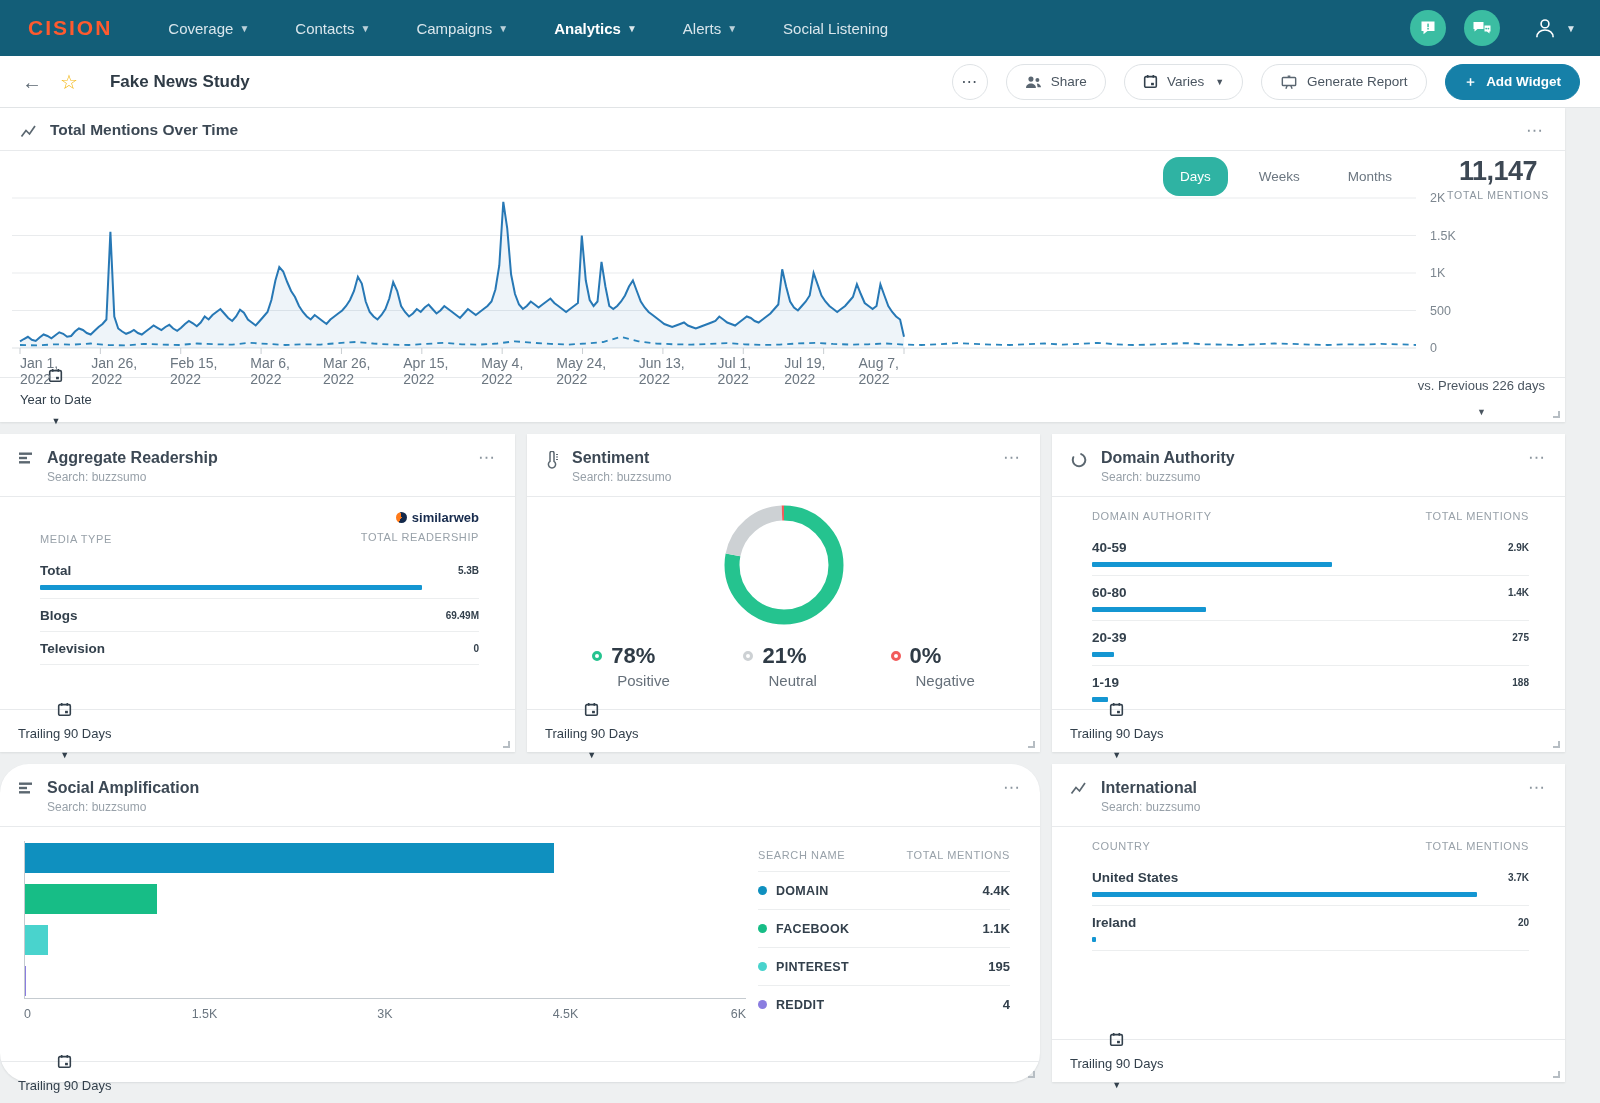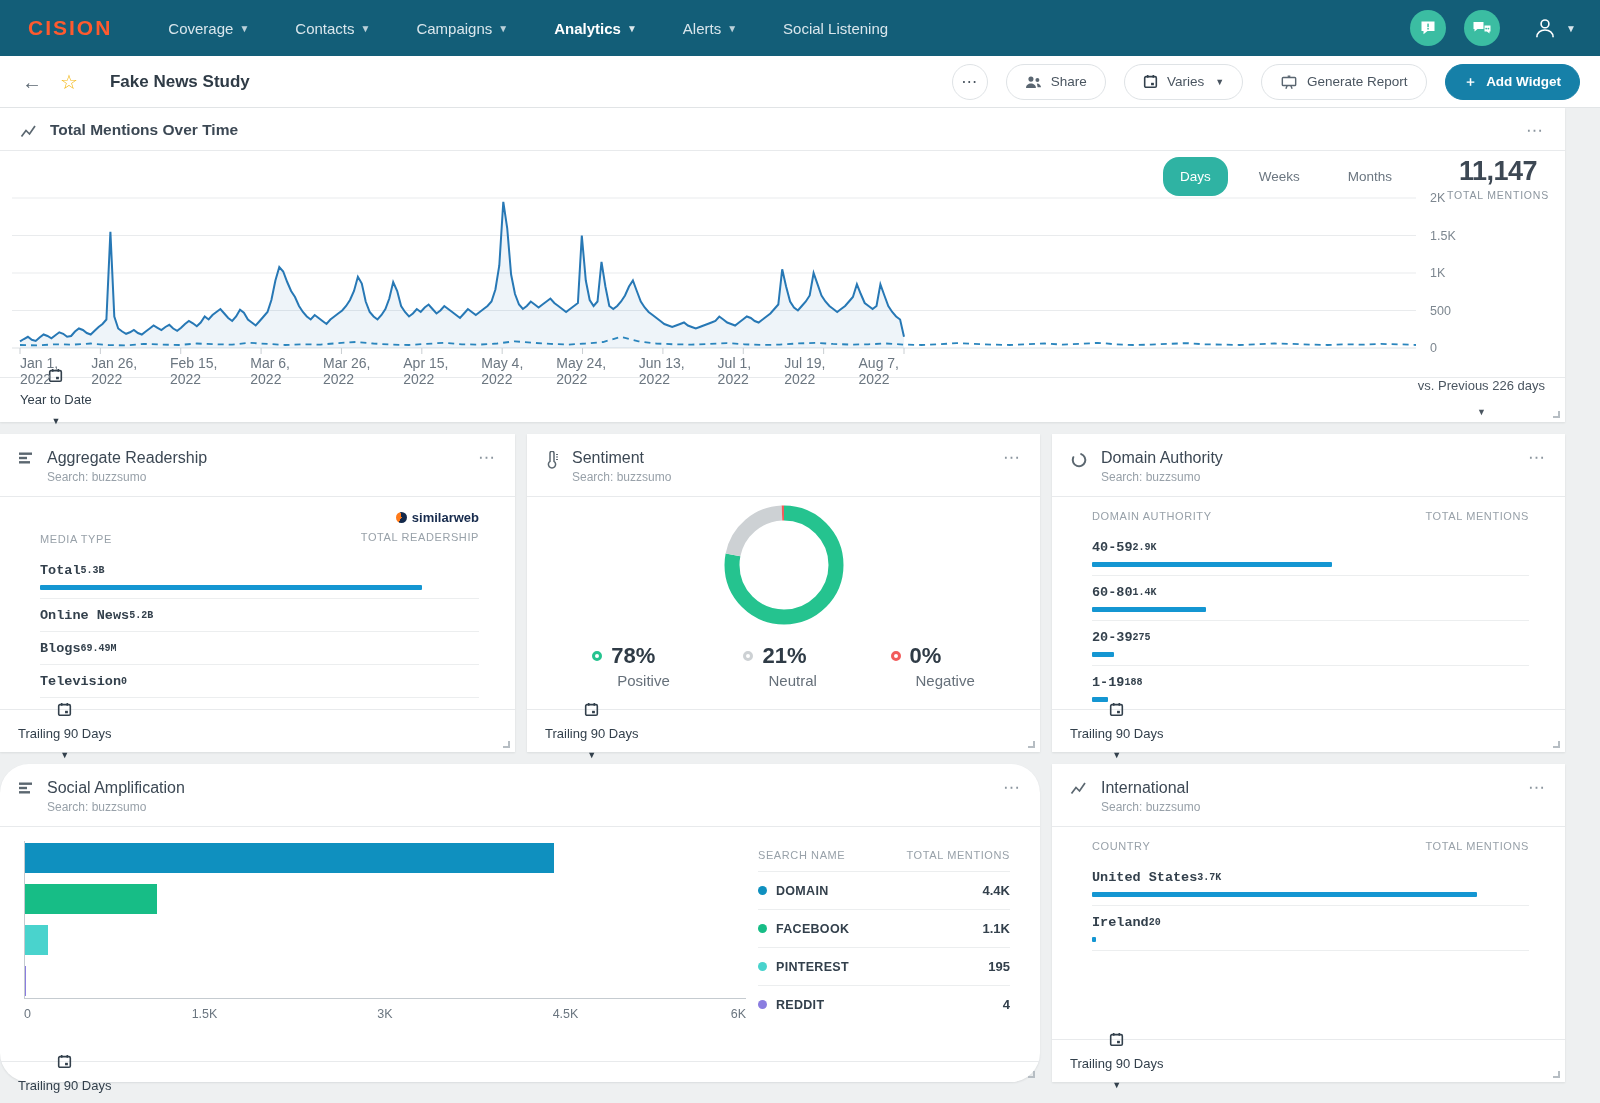--- a/index.html
+++ b/index.html
@@ -50,34 +50,34 @@
   .total-num { font-size:27px; font-weight:bold; color:#3d4854; letter-spacing:-.5px; line-height:1.05; }
   .total-cap { font-size:10.5px; letter-spacing:.8px; color:#8b959e; margin-top:4px; }
   .main-foot { display:flex; justify-content:space-between; align-items:center; height:39px; border-top:1px solid #e8eaec; padding:0 20px; }
   .foot-dd { display:flex; align-items:center; gap:9px; font-size:13px; color:#33404c; cursor:pointer;flex-direction:column; }
   .foot-dd .fd-caret { font-size:9px; }
   .foot-dd.right-dd { color:#4a5560; gap:14px; }
 
   
   .widget-head { display:flex; align-items:flex-start; gap:13px; padding:15px 18px 12px 18px; border-bottom:1px solid #e8eaec; }
   .widget-head .wtitles { flex:1; }
-  .widget-head h3 { font-size:16px; font-weight:normal; color:#3c4854; line-height:1.15; }
+  .widget-head h3 { font-size:16px; font-weight:bold; color:#3c4854; line-height:1.15; }
   .widget-sub { font-size:12px; color:#98a1a9; margin-top:3px; }
   .wicon { margin-top:2px; }
   .widget-foot { border-top:1px solid #e8eaec; height:42px; display:flex; align-items:center; padding:0 18px; }
   .widget-body { height:212px; overflow:hidden; padding:0 36px 0 40px; }
 
   .cols-head { display:flex; justify-content:space-between; align-items:flex-end; padding:13px 0 9px 0; }
   .cap { font-size:11px; letter-spacing:.6px; color:#98a1a9; }
   .sw-block { text-align:right; }
   .sw-row { display:flex; align-items:center; justify-content:flex-end; gap:5px; margin-bottom:2px; }
   .sw-mark { width:11px; height:11px; border-radius:50%; background:conic-gradient(from 210deg,#ff7a1a 0 38%,#13294b 38% 100%); }
   .sw-name { font-size:13px; font-weight:bold; color:#172b4d; }
   .trow { border-bottom:1px solid #eceeef; padding:9px 0 8px 0; }
-  .trow-line { display:flex; align-items:center;font-family:Liberation Mono, monospace; }
+  .trow-line { display:flex; justify-content:space-between; align-items:center; }
   .trow-label { font-size:13.5px; font-weight:bold; color:#33404c; }
   .trow-value { font-size:10px; font-weight:bold; color:#33404c; }
   .trow-bar { height:5px; background:#1496d2; margin-top:7px; border-radius:1px; min-width:4px; }
 
   .w3 { width:513px; height:318px; }
   .w-read { width:515px; }
 
   
   .sent-body { display:flex; flex-direction:column; align-items:center; padding:0 20px; }
   .sent-legend { display:flex; width:92%; justify-content:space-between; margin-top:10px; padding:0 30px; }
@@ -329,26 +329,20 @@
         <div id="readership-rows">
             <div class="trow">
               <div class="trow-line">
                 <span class="trow-label">Total</span>
                 <span class="trow-value">5.3B</span>
               </div>
               <div class="trow-bar" style="width: 87%;"></div>
             </div>
             <div class="trow">
               <div class="trow-line">
-                <span class="trow-label">Online News</span>
-                <span class="trow-value">5.2B</span>
-              </div>
-            </div>
-            <div class="trow">
-              <div class="trow-line">
                 <span class="trow-label">Blogs</span>
                 <span class="trow-value">69.49M</span>
               </div>
             </div>
             <div class="trow">
               <div class="trow-line">
                 <span class="trow-label">Television</span>
                 <span class="trow-value">0</span>
               </div>
             </div>

